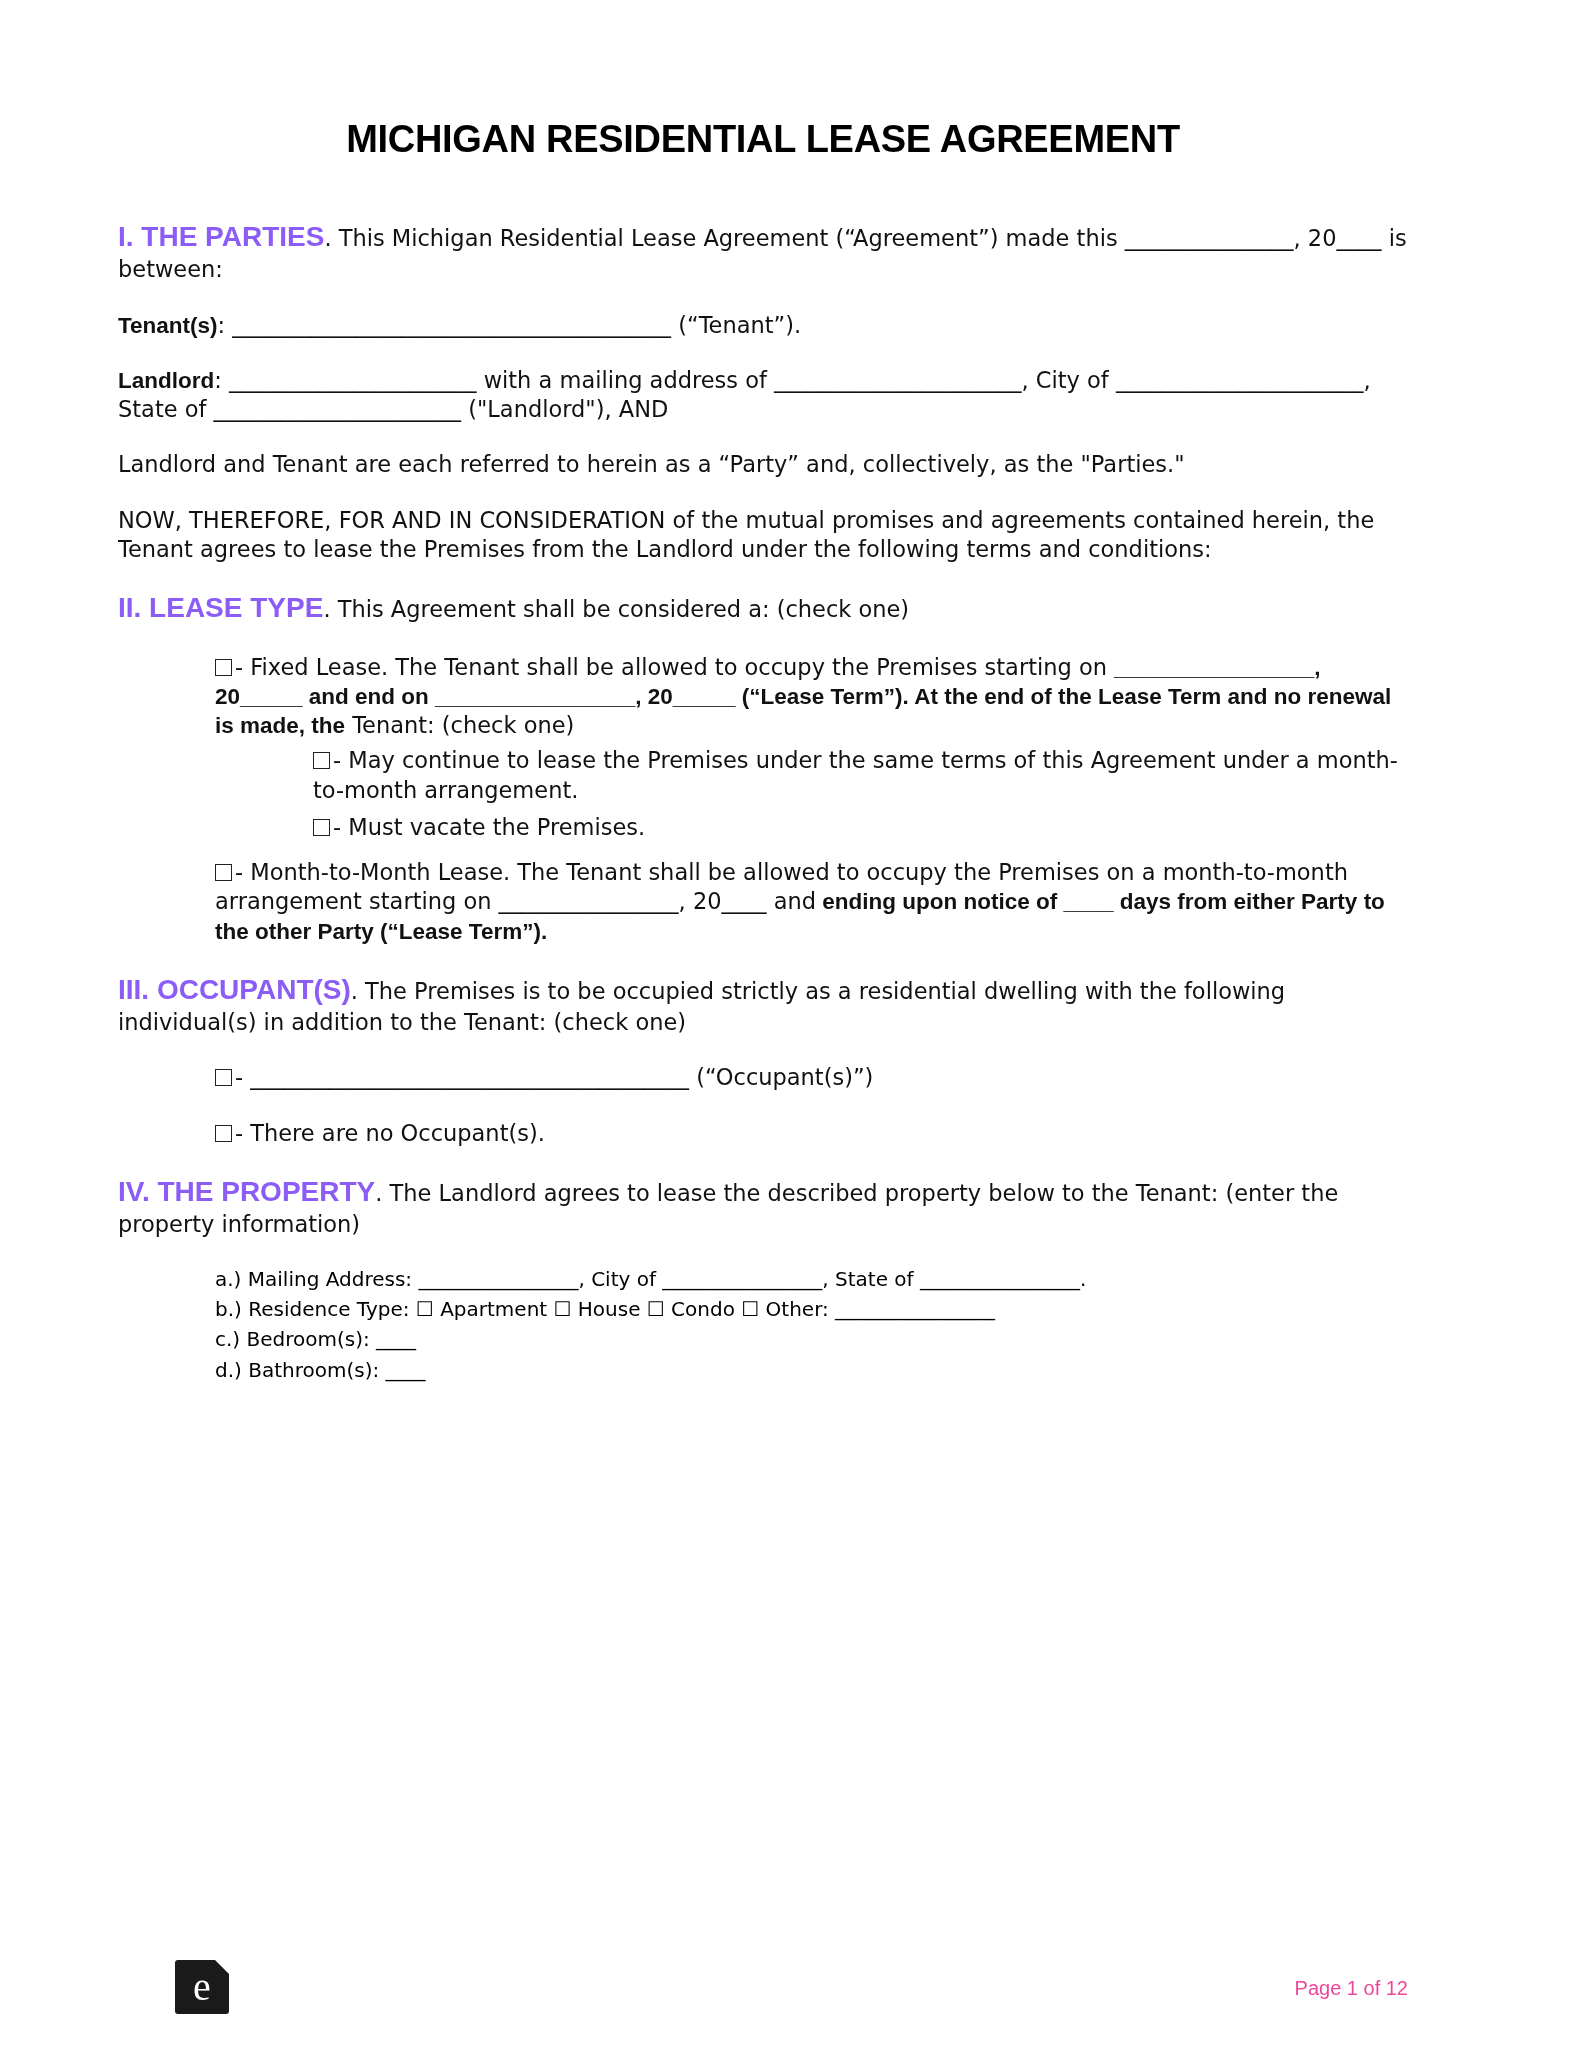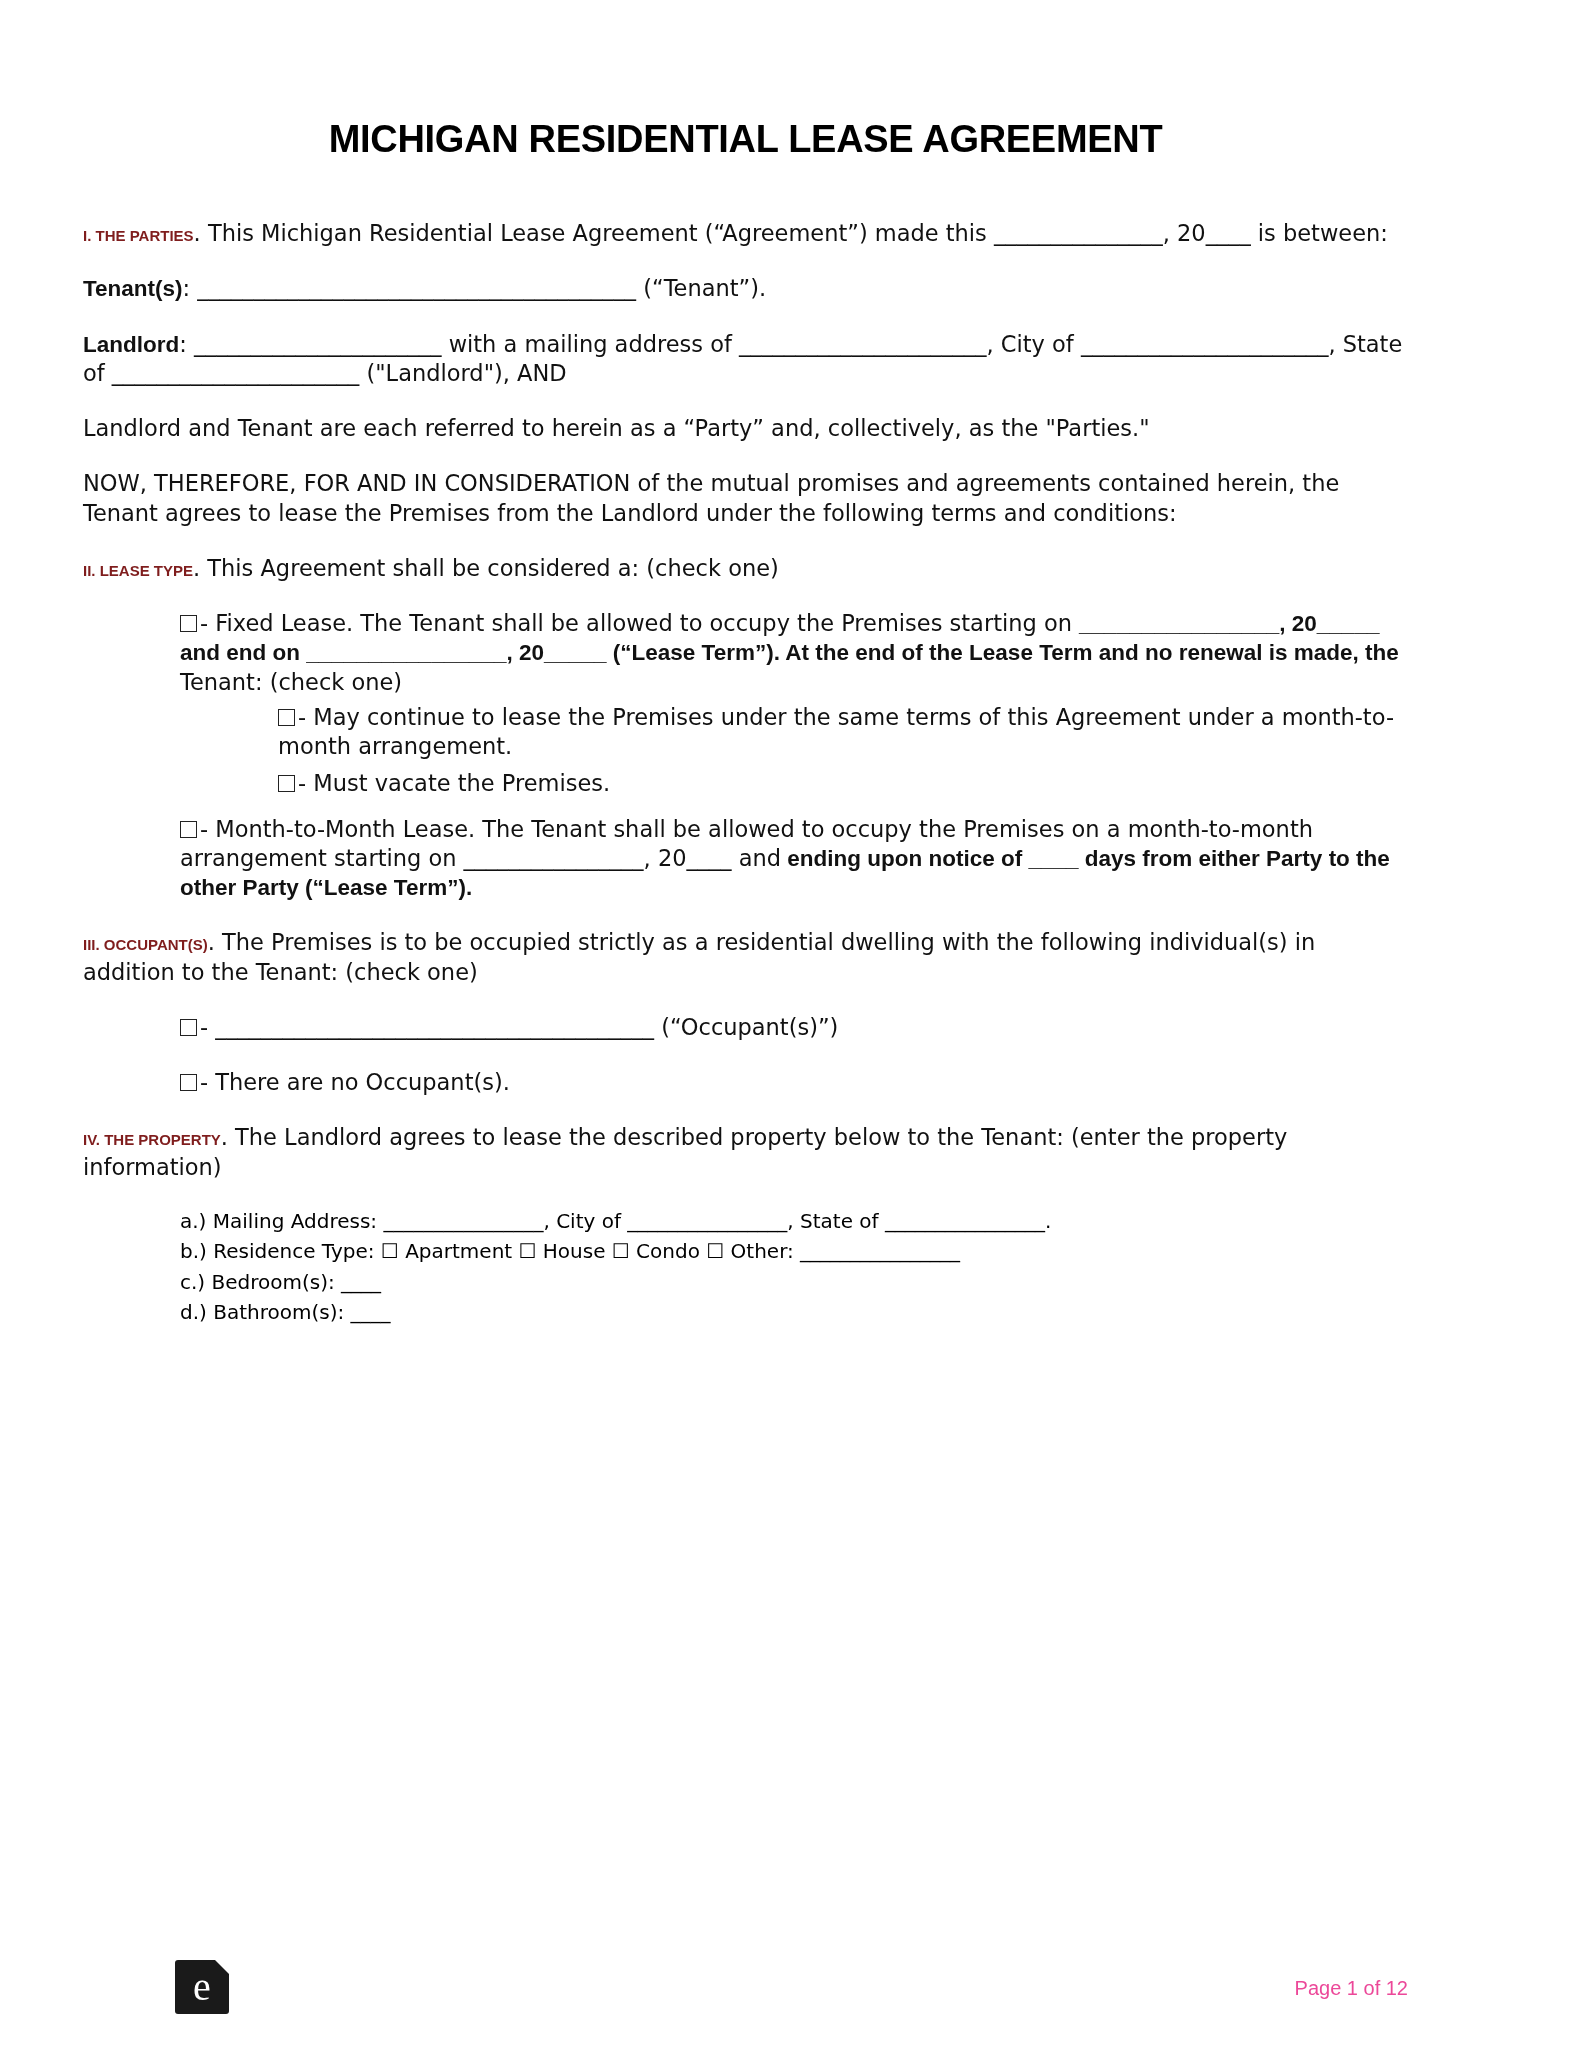--- a/index.html
+++ b/index.html
@@ -13,43 +13,43 @@
     font-family: "DejaVu Sans", sans-serif;
     color: #000000;
     position: relative;
     overflow: hidden;
   }
   .page {
     position: relative;
     width: 1583px;
     height: 2048px;
     box-sizing: border-box;
-    padding: 100px 175px 0 83px;
+    padding: 100px 175px 0 118px;
   }
   .doc-title {
     text-align: center;
     font-family: "Liberation Sans", sans-serif;
     font-weight: bold;
     font-size: 38px;
     letter-spacing: -0.3px;
     margin: 18px 0 58px 0;
     color: #000;
   }
   .para {
     font-size: 22.5px;
     line-height: 1.30;
     margin: 0 0 26px 0;
     text-align: left;
     color: #111;
   }
   .sec-head {
     font-family: "Liberation Sans", sans-serif;
     font-weight: bold;
-    font-size: 15px;
-    color: #7f1d1d;
+    font-size: 28px;
+    color: #8b5cf6;
   }
   .bold {
     font-family: "Liberation Sans", sans-serif;
     font-weight: bold;
   }
   .thin {
     font-family: "DejaVu Sans", sans-serif;
     font-weight: normal;
   }
   .indent1 {

